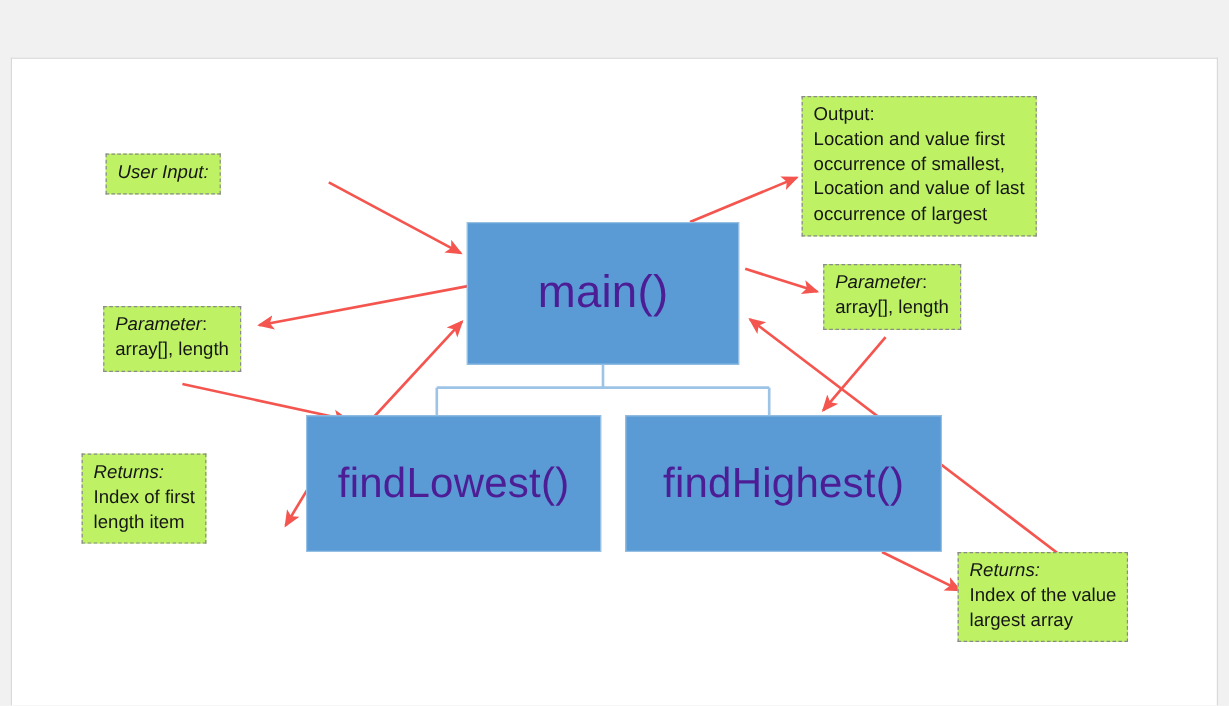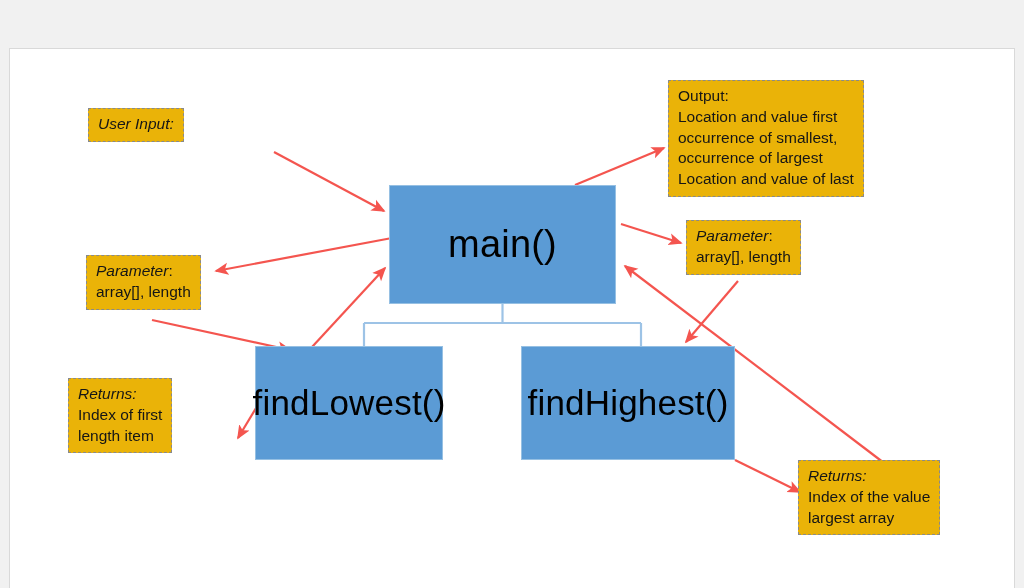--- a/index.html
+++ b/index.html
@@ -44,70 +44,70 @@
 
   
   .node {
     position: absolute;
     background: #5b9bd5;
     border: 1px solid #96c0e3;
     box-sizing: border-box;
     display: flex;
     align-items: center;
     justify-content: center;
-    color: #000000;
+    color: #4c1d95;
     font-family: "Liberation Sans", sans-serif;
     font-weight: 400;
     letter-spacing: .2px;
     white-space: nowrap;
   }
 
   #node-main {
     left: 389px;
     top: 185px;
     width: 227px;
     height: 119px;
     font-size: 38px;
   }
 
   #node-lowest {
     left: 255px;
     top: 346px;
-    width: 188px;
+    width: 246px;
     height: 114px;
     font-size: 35px;
   }
 
   #node-highest {
     left: 521px;
     top: 346px;
-    width: 214px;
+    width: 264px;
     height: 114px;
     font-size: 35px;
   }
 
   
   .note {
     position: absolute;
     border: 1px dashed #8a8a8a;
-    background: #eab308;
+    background: #bef264;
     box-sizing: border-box;
     padding: 5px 9px 6px 9px;
     color: #161616;
     font-family: "Liberation Sans", sans-serif;
     font-size: 15.5px;
     line-height: 1.34;
     white-space: nowrap;
   }
 
   .note .hdr {
     font-style: italic;
   }
 
-  #note-user-input  { left: 88px;  top: 108px; }
+  #note-user-input  { left: 88px;  top: 128px; }
   #note-output      { left: 668px; top: 80px;  }
   #note-param-left  { left: 86px;  top: 255px; }
   #note-param-right { left: 686px; top: 220px; }
   #note-returns-low { left: 68px;  top: 378px; }
   #note-returns-high{ left: 798px; top: 460px; }
 </style>
 </head>
 <body>
 
 <div id="canvas">
@@ -159,22 +159,22 @@
   <div class="node" id="node-highest">findHighest()</div>
 
   <div class="note" id="note-user-input">
     <div class="hdr">User Input:</div>
   </div>
 
   <div class="note" id="note-output">
     <div class="hdr" style="font-style:normal">Output:</div>
     <div>Location and value first</div>
     <div>occurrence of smallest,</div>
+    <div>Location and value of last</div>
     <div>occurrence of largest</div>
-    <div>Location and value of last</div>
   </div>
 
   <div class="note" id="note-param-left">
     <div>
       <span class="hdr">Parameter</span><span>:</span>
     </div>
     <div>array[], length</div>
   </div>
 
   <div class="note" id="note-param-right">

